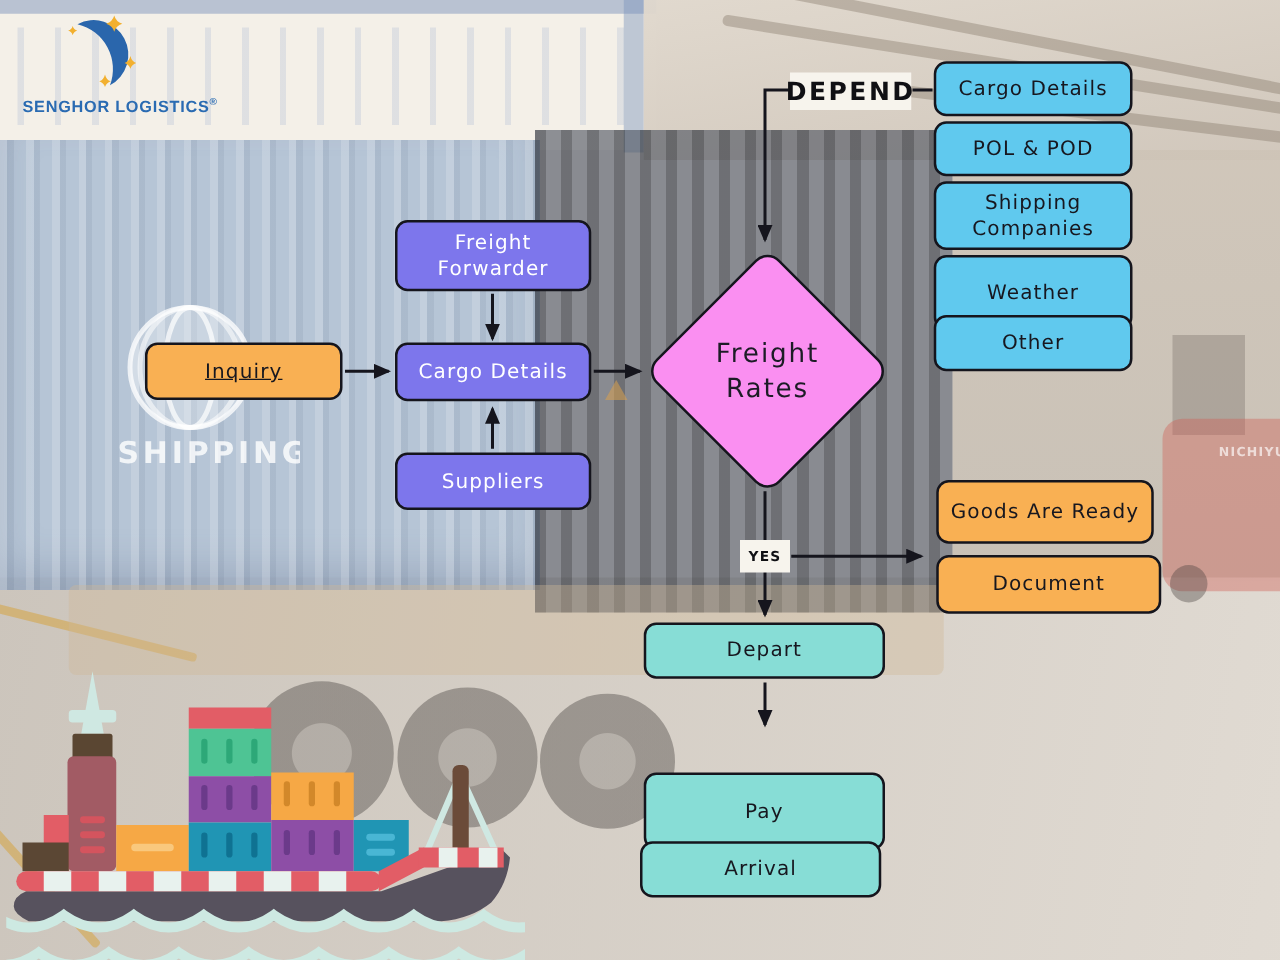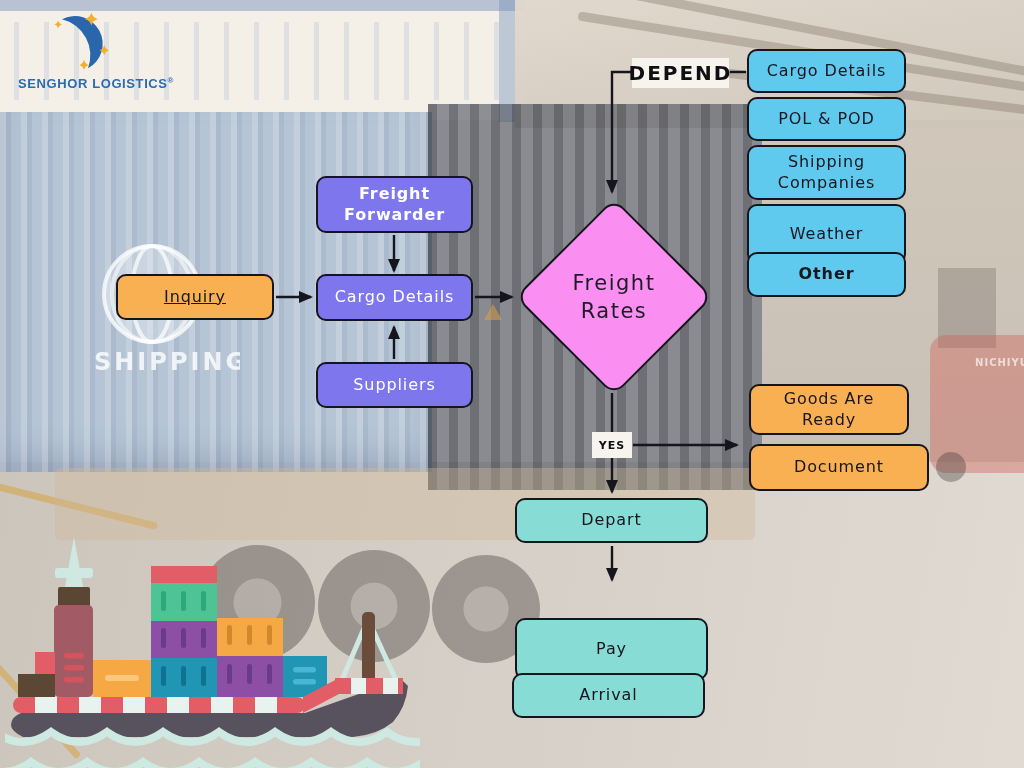--- a/index.html
+++ b/index.html
@@ -182,21 +182,21 @@
       <path d="M475,297 L512,297" marker-end="url(#ah)"></path>
       <path d="M631,72 L612,72 L612,192" marker-end="url(#ah)"></path>
       <path d="M730,72 L746,72"></path>
       <path d="M612,393 L612,492" marker-end="url(#ah)"></path>
       <path d="M633,445 L737,445" marker-end="url(#ah)"></path>
       <path d="M612,546 L612,580" marker-end="url(#ah)"></path>
       <path d="M612,634 L612,666" marker-end="url(#ah)"></path>
     </g>
   </svg>
 
-  <div class="node purple" style="left:316px;top:176px;width:157px;height:57px;font-weight:bold;">
+  <div class="node purple" style="left:316px;top:176px;width:157px;height:57px;">
     <span>Freight Forwarder</span>
   </div>
   <div class="node orange" style="left:116px;top:274px;width:158px;height:46px;text-decoration:underline;">
     <span>Inquiry</span>
   </div>
   <div class="node purple" style="left:316px;top:274px;width:157px;height:47px;">
     <span>Cargo Details</span>
   </div>
   <div class="node purple" style="left:316px;top:362px;width:157px;height:46px;">
     <span>Suppliers</span>
@@ -218,25 +218,25 @@
   </div>
   <div class="node cyan" style="left:747px;top:97px;width:159px;height:44px;">
     <span>POL &amp; POD</span>
   </div>
   <div class="node cyan" style="left:747px;top:145px;width:159px;height:55px;">
     <span>Shipping Companies</span>
   </div>
   <div class="node cyan" style="left:747px;top:204px;width:159px;height:60px;">
     <span>Weather</span>
   </div>
-  <div class="node cyan" style="left:747px;top:252px;width:159px;height:45px;font-weight:bold;">
+  <div class="node cyan" style="left:747px;top:252px;width:159px;height:45px;">
     <span>Other</span>
   </div>
 
-  <div class="node orange" style="left:749px;top:384px;width:160px;height:51px;">
+  <div class="node orange" style="left:749px;top:384px;width:174px;height:51px;">
     <span>Goods Are Ready</span>
   </div>
   <div class="node orange" style="left:749px;top:444px;width:180px;height:47px;">
     <span>Document</span>
   </div>
 
   <div class="node teal" style="left:515px;top:498px;width:193px;height:45px;">
     <span>Depart</span>
   </div>
   <div class="node teal" style="left:515px;top:618px;width:193px;height:62px;">

